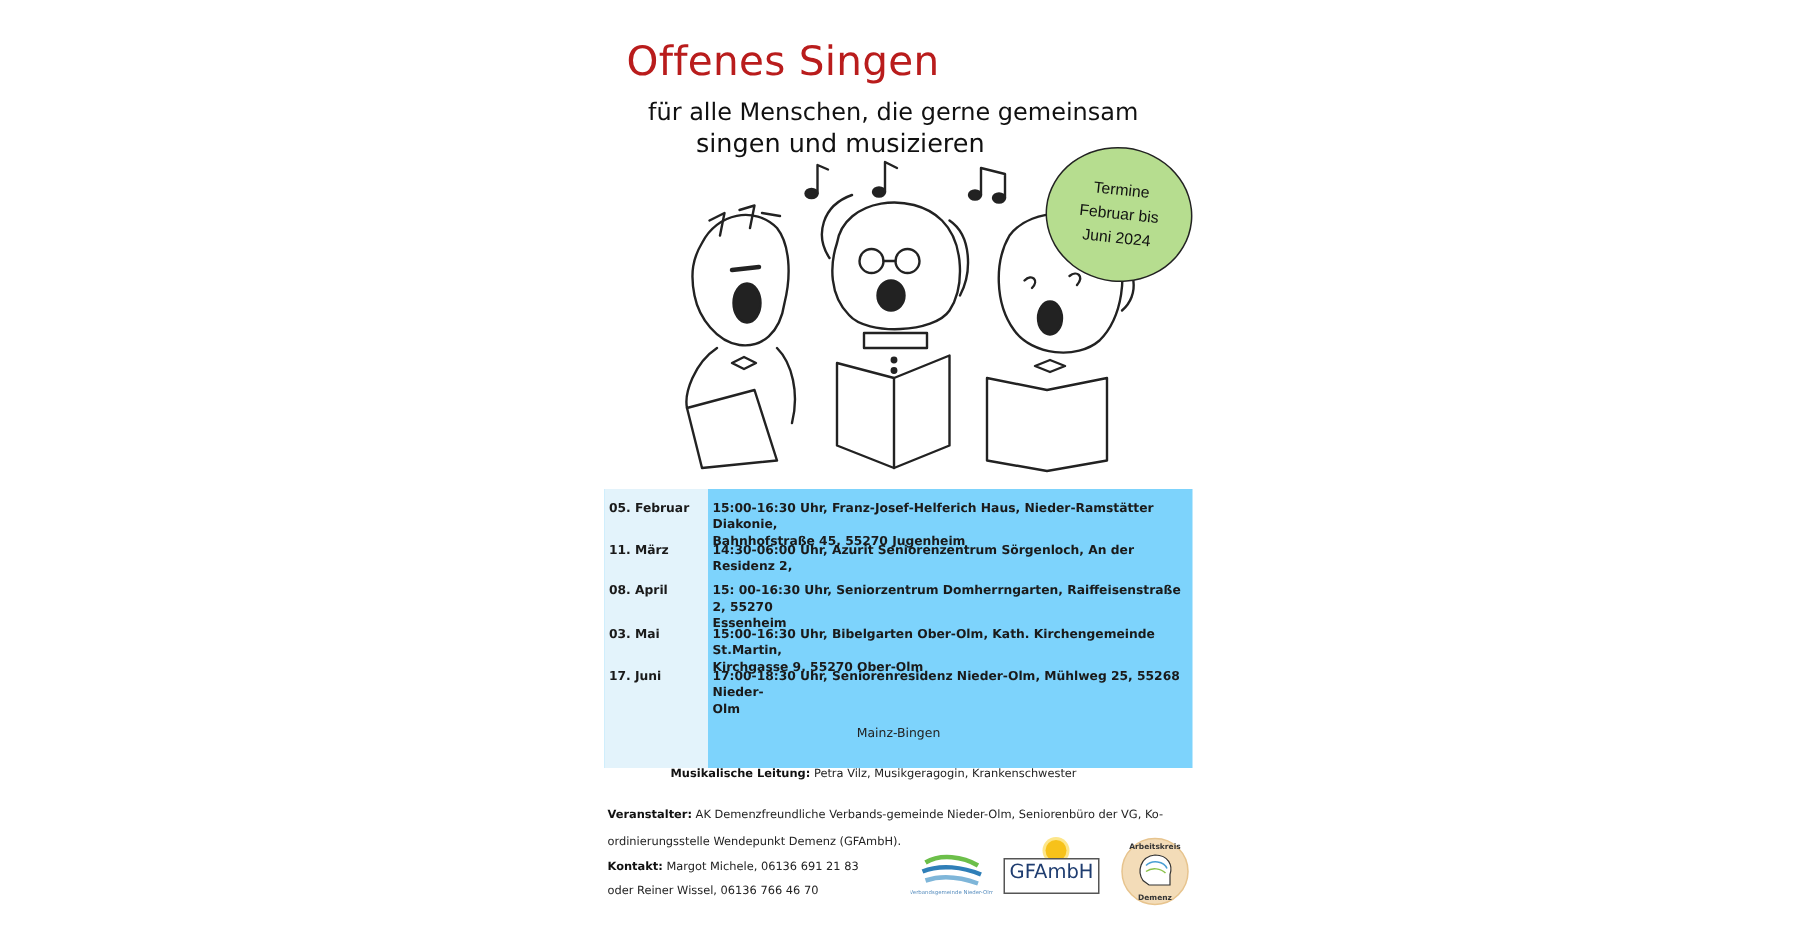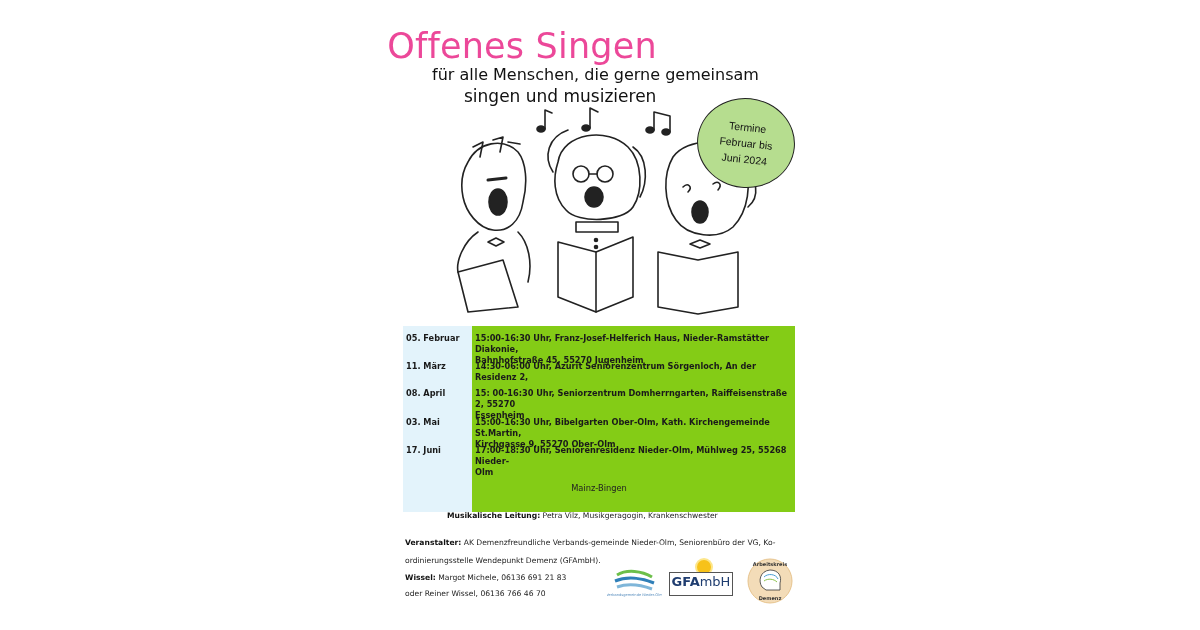--- a/index.html
+++ b/index.html
@@ -4,42 +4,42 @@
 <style>
   html, body { margin: 0; padding: 0; }
   body {
     width: 1200px; height: 630px; background: #ffffff; position: relative; overflow: hidden;
     font-family: "DejaVu Sans", sans-serif; color: #111;
   }
   .page { position: absolute; left: 0; top: 0; width: 1200px; height: 630px; }
 
   .title {
     position: absolute; top: 26px; left: 0; width: 1044px; text-align: center;
-    font-family: "DejaVu Sans", sans-serif; font-size: 35px; color: #ec4899; letter-spacing: 0.2px;
+    font-family: "DejaVu Sans", sans-serif; font-size: 27px; color: #b91c1c; letter-spacing: 0.2px;
   }
   .subtitle1 {
     position: absolute; top: 65px; left: 432px; font-size: 16px; color: #111; white-space: nowrap;
   }
   .subtitle2 {
     position: absolute; top: 86px; left: 464px; font-size: 17px; color: #111; white-space: nowrap;
   }
 
   .illustration { position: absolute; left: 448px; top: 102px; width: 320px; height: 215px; }
 
   .badge {
     position: absolute; left: 697px; top: 98px; width: 96px; height: 88px;
     border-radius: 50%; background: #b6dd8f; border: 1.5px solid #222;
     transform: rotate(6deg);
     display: flex; flex-direction: column; align-items: center; justify-content: center;
     font-family: "Liberation Sans", sans-serif; font-size: 10.5px; color: #111; line-height: 1.55;
   }
 
   .schedule {
     position: absolute; left: 403px; top: 326px; width: 392px; height: 186px;
-    background: #84cc16;
+    background: #7dd3fc;
   }
   .schedule .leftcol {
     position: absolute; left: 0; top: 0; width: 69px; height: 186px; background: #e3f3fb;
   }
   .row { position: absolute; left: 0; width: 392px; font-family: "DejaVu Sans", sans-serif; font-size: 8.2px; font-weight: bold; color: #1a1a1a; line-height: 11px; }
   .row .date { position: absolute; left: 3px; top: 0; }
   .row .desc { position: absolute; left: 72px; top: 0; width: 315px; }
   .note {
     position: absolute; left: 0; top: 157px; width: 392px; text-align: center;
     font-size: 8.3px; color: #222; line-height: 11px;
@@ -53,21 +53,21 @@
     position: absolute; left: 669px; top: 560px; width: 66px; height: 36px;
   }
   .gfa-box {
     position: absolute; left: 0; top: 12px; width: 64px; height: 24px;
     border: 1px solid #555; box-sizing: border-box; background: #fff;
   }
   .gfa-text {
     position: absolute; left: 0; top: 14px; width: 64px; text-align: center;
     font-family: "DejaVu Sans", sans-serif; font-size: 13px; color: #1f3d70;
   }
-  .gfa-text .bold { font-weight: bold; }
+  .gfa-text .bold { font-weight: normal; }
   .gfa-sun {
     position: absolute; left: 28px; top: 0; width: 14px; height: 14px; border-radius: 50%;
     background: #f7c21a; box-shadow: 0 0 0 2px #fde68a;
   }
   .logo-ak { position: absolute; left: 746px; top: 557px; width: 48px; height: 48px; }
 </style>
 </head>
 <body>
 
 <div class="page">
@@ -172,21 +172,21 @@
   </div>
 
   <div class="info" style="top:511px;padding-left:42px;">
     <b>Musikalische Leitung:</b><span> Petra Vilz, Musikgeragogin, Krankenschwester</span>
   </div>
   <div class="info" style="top:538px;">
     <b>Veranstalter:</b><span> AK Demenzfreundliche Verbands-gemeinde Nieder-Olm, Seniorenbüro der VG, Ko-</span>
   </div>
   <div class="info" style="top:556px;">ordinierungsstelle Wendepunkt Demenz (GFAmbH).</div>
   <div class="info" style="top:573px;">
-    <b>Wissel:</b><span> Margot Michele, 06136 691 21 83</span>
+    <b>Kontakt:</b><span> Margot Michele, 06136 691 21 83</span>
   </div>
   <div class="info" style="top:589px;">oder Reiner Wissel, 06136 766 46 70</div>
 
   <svg class="logo-vg" viewBox="0 0 55 36">
     <path d="M10 8 C20 2 35 4 45 10" stroke="#6cbf4a" stroke-width="3" fill="none"></path>
     <path d="M8 14 C20 9 35 11 47 16" stroke="#2f7fb8" stroke-width="3" fill="none"></path>
     <path d="M10 20 C22 16 34 18 45 22" stroke="#7fb6d9" stroke-width="3" fill="none"></path>
     <text x="27.5" y="29" font-size="3.6" text-anchor="middle" fill="#5a8fbf" font-family="DejaVu Sans, sans-serif">Verbandsgemeinde Nieder-Olm</text>
   </svg>
 

